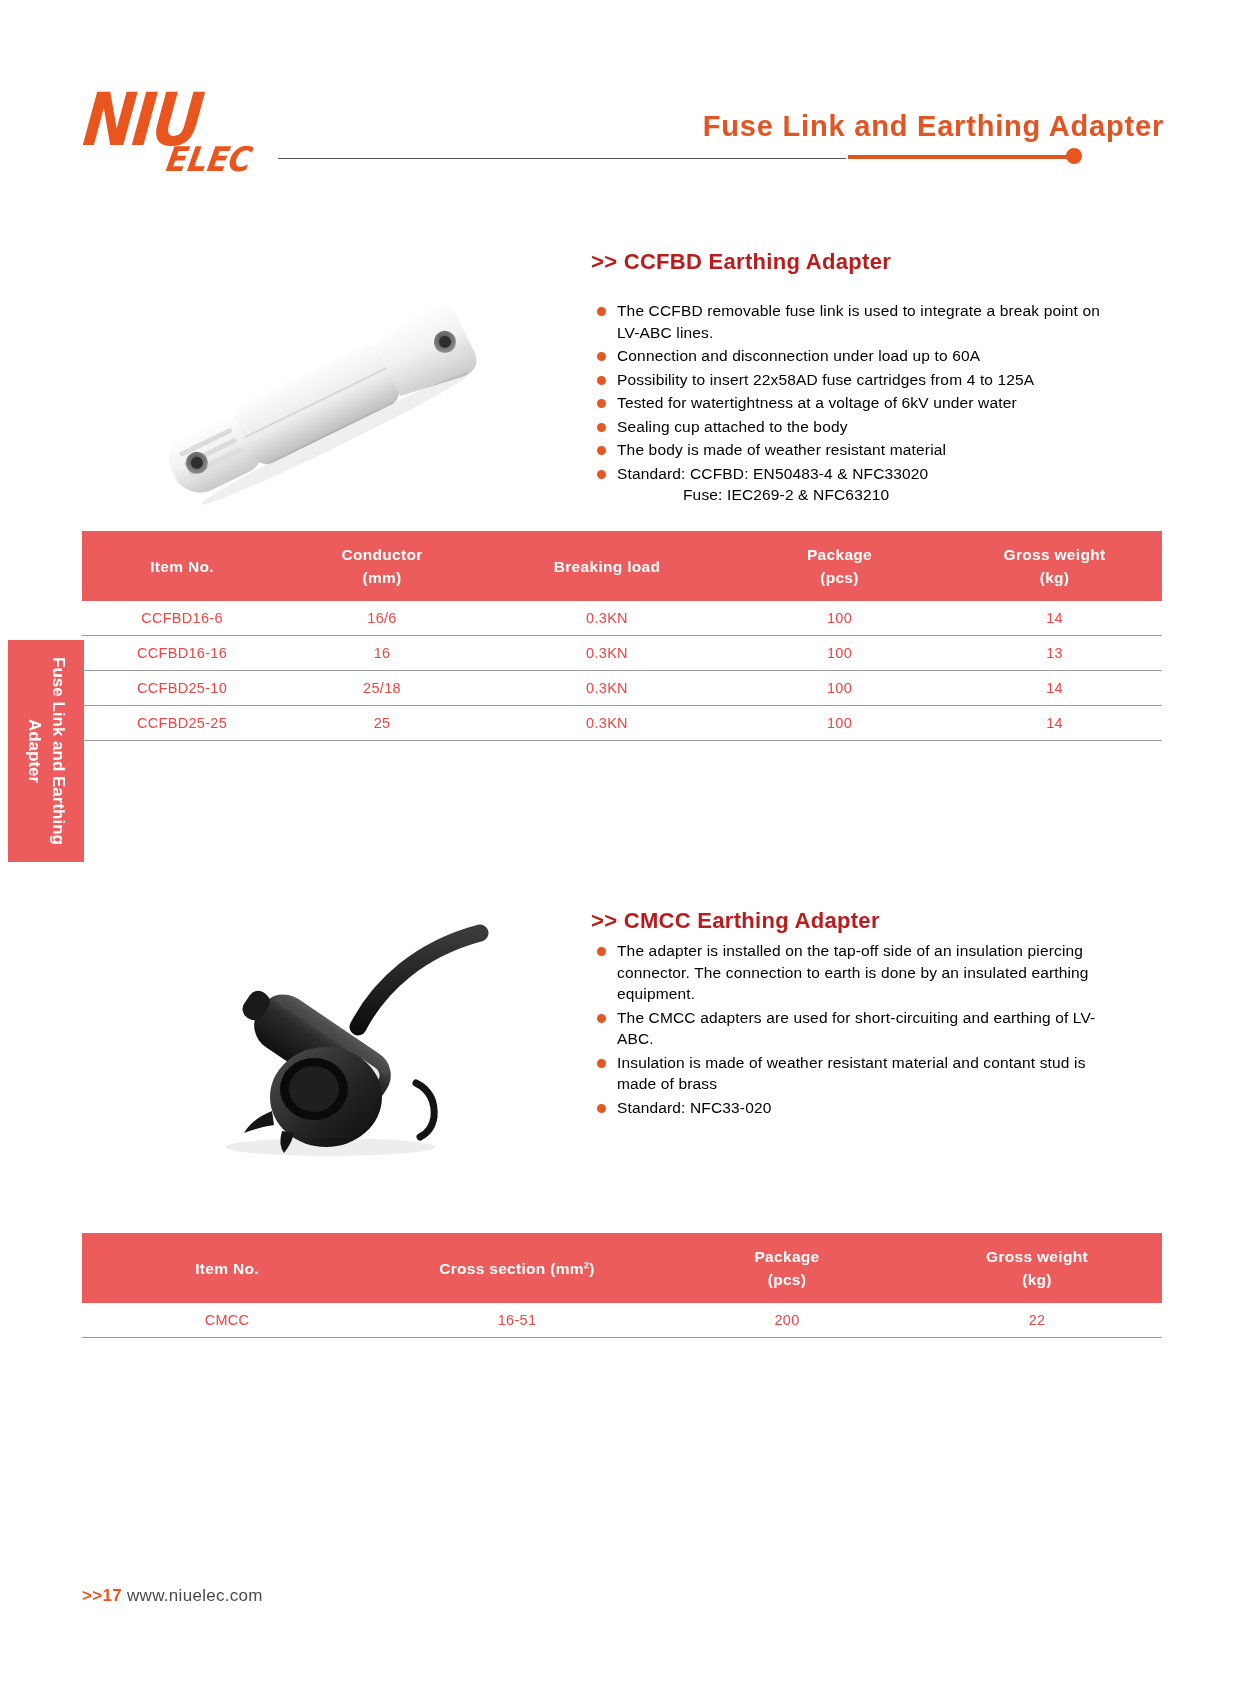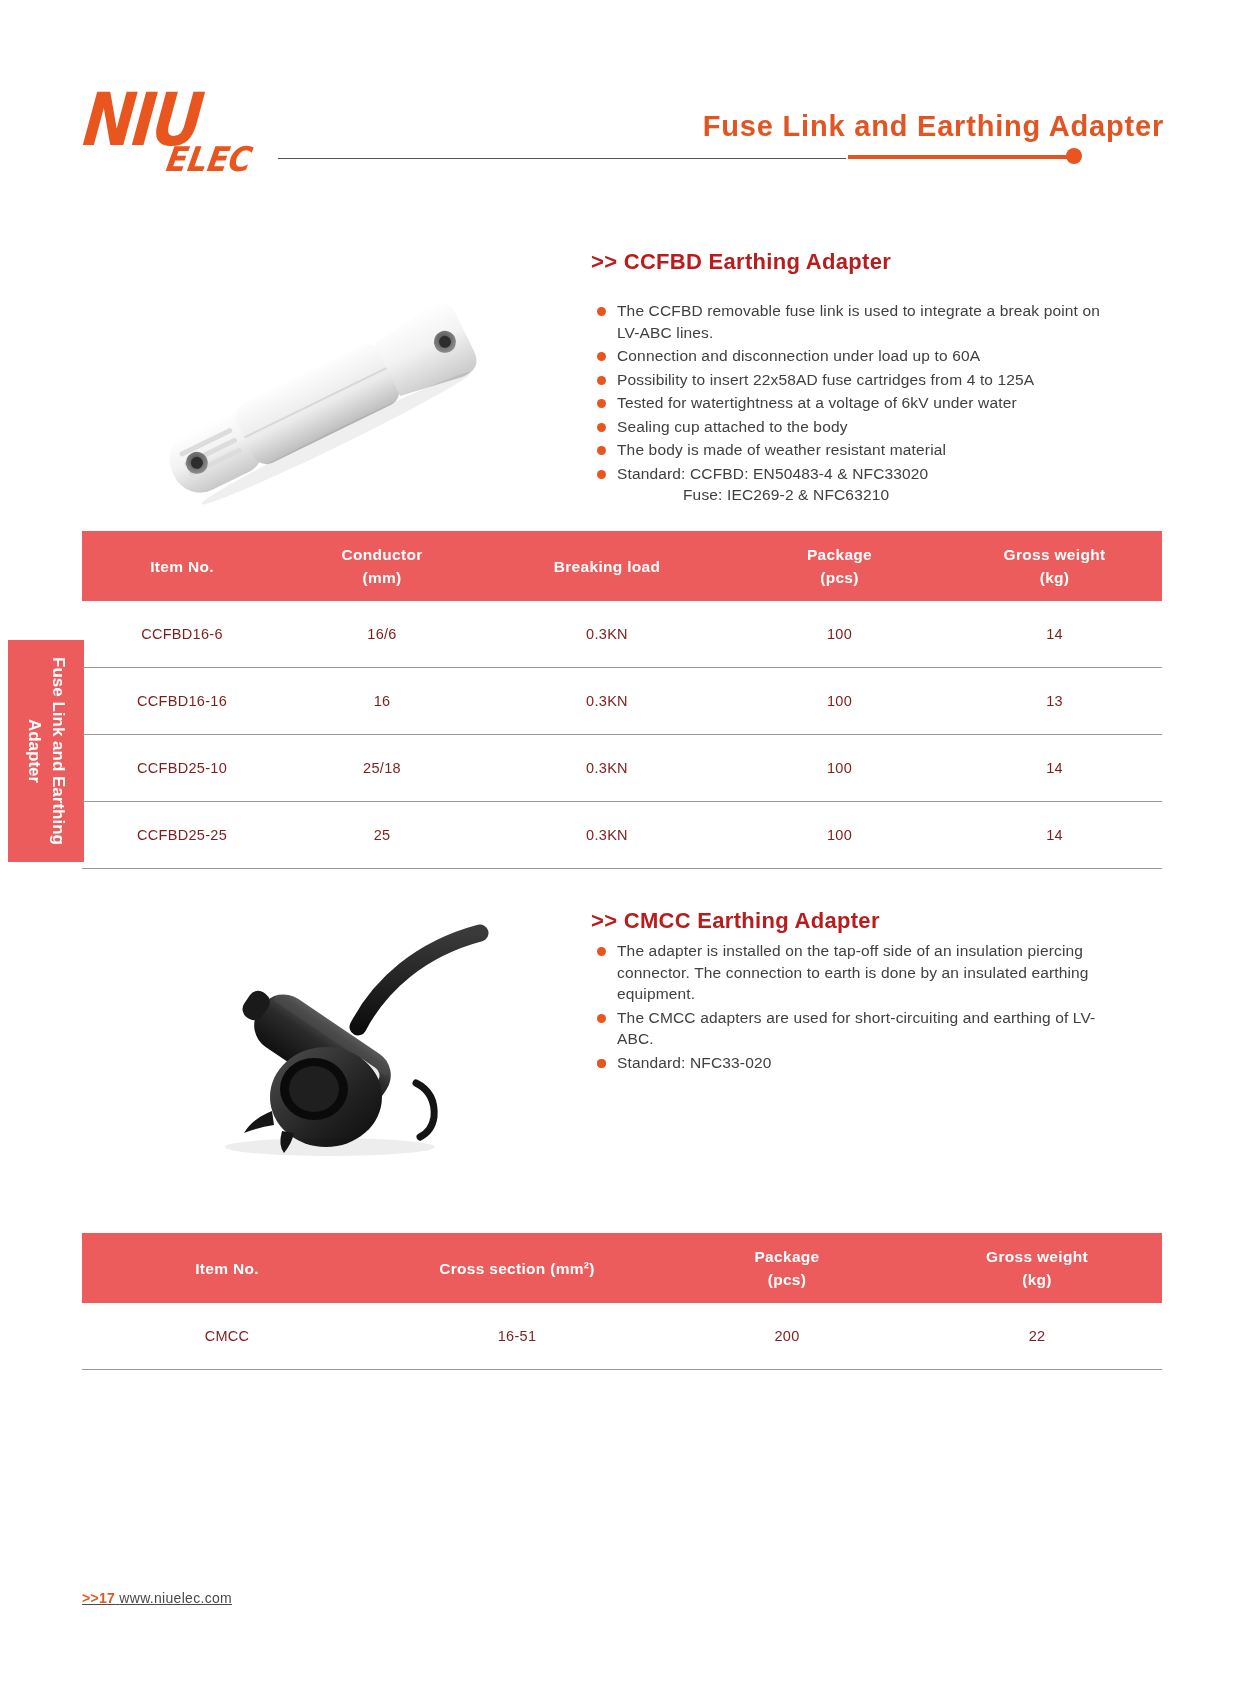--- a/index.html
+++ b/index.html
@@ -121,21 +121,21 @@
   .bullets {
     position: absolute;
     width: 510px;
   }
   .bullet {
     position: relative;
     padding-left: 22px;
     margin-bottom: 2px;
     font-size: 15.5px;
     line-height: 21.5px;
-    color: #404040;
+    color: #000000;
     letter-spacing: 0.15px;
   }
   .bullet .dot {
     position: absolute;
     left: 2px; top: 7px;
     width: 9px; height: 9px;
     border-radius: 50%;
     background: #E8551F;
   }
   .bullet .sub {
@@ -161,36 +161,35 @@
     font-size: 15.5px;
     font-weight: 700;
     padding: 12px 4px;
     text-align: center;
     line-height: 23px;
     letter-spacing: 0.3px;
     border: none;
   }
   .tbl tbody td {
     font-size: 14.5px;
-    color: #7f1d1d;
+    color: #ef4444;
     text-align: center;
-    padding: 25px 4px;
+    padding: 9px 4px;
     border-bottom: 1px solid #9a9a9a;
     letter-spacing: 0.3px;
   }
   .tbl tbody tr:last-child td { border-bottom: 1px solid #9a9a9a; }
 
   
   .footer {
     position: absolute;
     left: 82px; bottom: 78px;
-    font-size: 14px;
+    font-size: 17px;
     color: #4a4a4a;
     letter-spacing: 0.3px;
-    text-decoration: underline;
   }
   .footer .pg {
     color: #E8551F;
     font-weight: 700;
   }
 </style>
 </head>
 <body>
 
 <div class="page">
@@ -393,20 +392,21 @@
     <div class="bullet">
       <span class="dot"></span>
       <span>The adapter is installed on the tap-off side of an insulation piercing connector. The connection to earth is done by an insulated earthing equipment.</span>
     </div>
     <div class="bullet">
       <span class="dot"></span>
       <span>The CMCC adapters are used for short-circuiting and earthing of LV-ABC.</span>
     </div>
     <div class="bullet">
       <span class="dot"></span>
+      <span>Insulation is made of weather resistant material and contant stud is made of brass</span>
     </div>
     <div class="bullet">
       <span class="dot"></span>
       <span>Standard: NFC33-020</span>
     </div>
   </div>
 
   <table class="tbl" style="left:82px; top:1233px;">
     <colgroup>
       <col style="width:290px">

